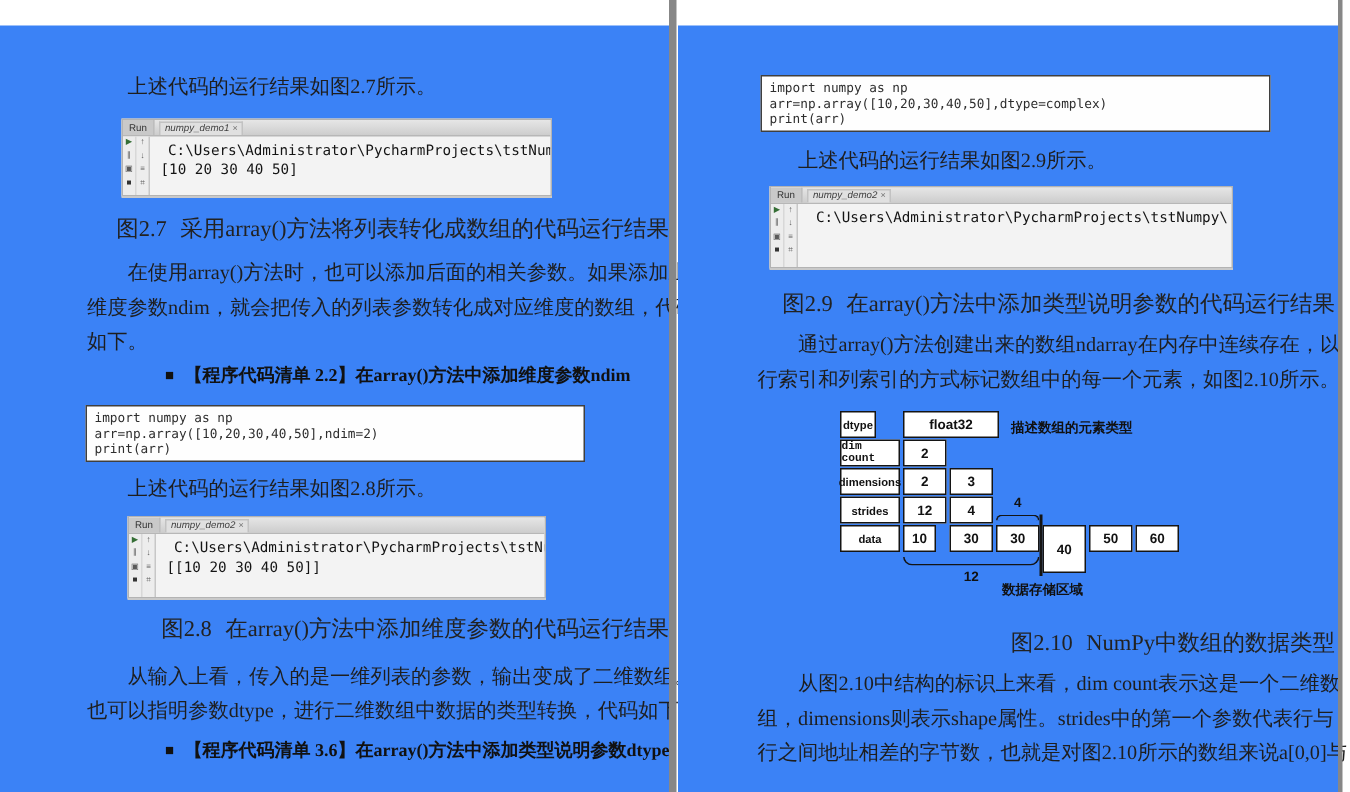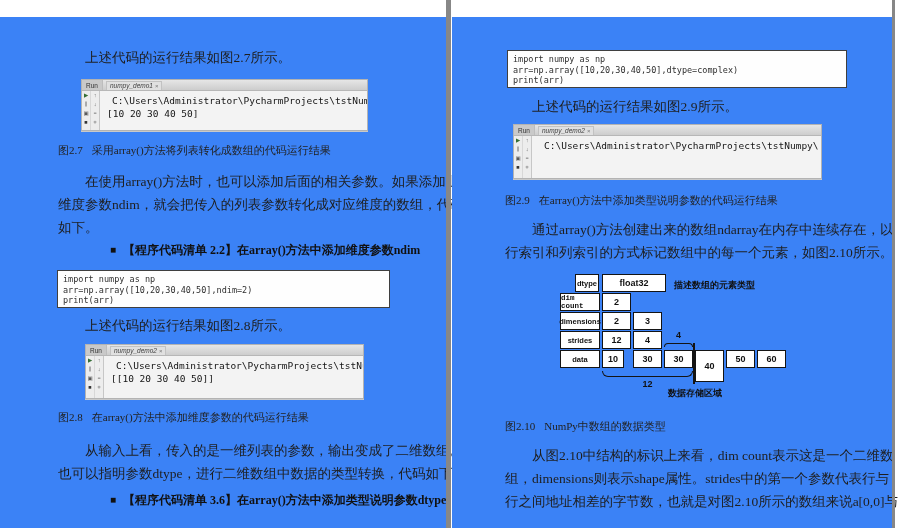--- a/index.html
+++ b/index.html
@@ -11,21 +11,21 @@
   .page{position:absolute;top:17px;height:528px;background:#3b82f6;}
   #left-page{left:0;width:447px;}
   #right-page{left:452px;width:440px;}
   .page-divider{position:absolute;top:0;bottom:0;background:#878787;}
   #divider-mid{left:446px;width:5px;}
   #divider-right{left:892px;width:3px;}
 
   .para{position:absolute;font-size:13.5px;line-height:23px;color:#1e1e1e;text-align:justify;}
   .para .pline{white-space:nowrap;}
   .para .pline.indent, .para.single{text-indent:2em;}
-  .caption{position:absolute;font-size:11px;color:#222;text-align:left;white-space:nowrap;}
+  .caption{position:absolute;font-size:15px;color:#222;text-align:right;white-space:nowrap;}
   .caption .cap-num{margin-right:9px;}
   .listing-head{position:absolute;font-size:12px;font-weight:bold;color:#111;white-space:nowrap;}
   .listing-head .bullet{font-size:10px;margin-right:7px;position:relative;top:-1px;}
 
   .codebox{
     position:absolute;border:1px solid #3f3f3f;background:#fefefe;
     font-family:"DejaVu Sans Mono","Liberation Mono",monospace;
     font-size:8.5px;line-height:10.5px;color:#2e2e2e;
     padding:3px 5px;white-space:pre;overflow:hidden;
   }
@@ -217,21 +217,21 @@
   <div class="caption" style="left:53px;top:176px;width:385px;">
     <span class="cap-num">图2.9</span><span>在array()方法中添加类型说明参数的代码运行结果</span>
   </div>
 
   <div class="para" style="left:53px;top:201px;width:392px;">
     <div class="pline indent">通过array()方法创建出来的数组ndarray在内存中连续存在，以</div>
     <div class="pline">行索引和列索引的方式标记数组中的每一个元素，如图2.10所示。</div>
   </div>
 
   <div class="fig210" style="left:106px;top:257px;width:250px;height:132px;">
-    <div class="cell lbl" style="left:2px;top:0;width:24px;height:18px;margin-left:15px;">dtype</div>
+    <div class="cell lbl" style="left:2px;top:0;width:24px;height:18px;">dtype</div>
     <div class="cell" style="left:44px;top:0;width:64px;height:18px;">float32</div>
 
     <div class="cell lbl" style="left:2px;top:19px;width:40px;height:18px;font-family:Liberation Mono, monospace;">dim count</div>
     <div class="cell" style="left:44px;top:19px;width:29px;height:18px;">2</div>
 
     <div class="cell lbl" style="left:2px;top:38px;width:40px;height:18px;">dimensions</div>
     <div class="cell" style="left:44px;top:38px;width:29px;height:18px;">2</div>
     <div class="cell" style="left:75px;top:38px;width:29px;height:18px;">3</div>
 
     <div class="cell lbl" style="left:2px;top:57px;width:40px;height:18px;">strides</div>

